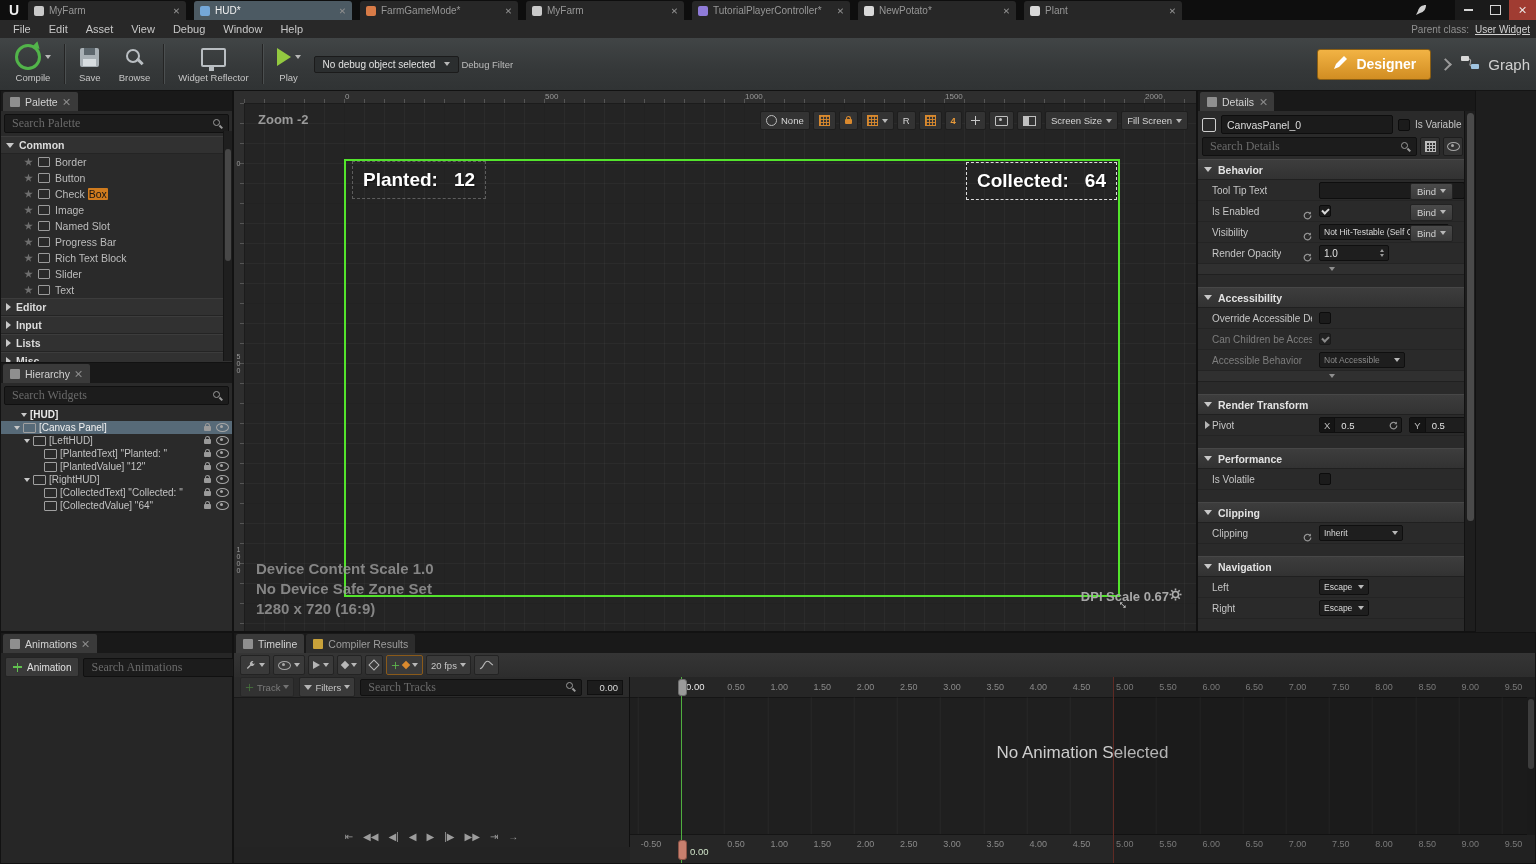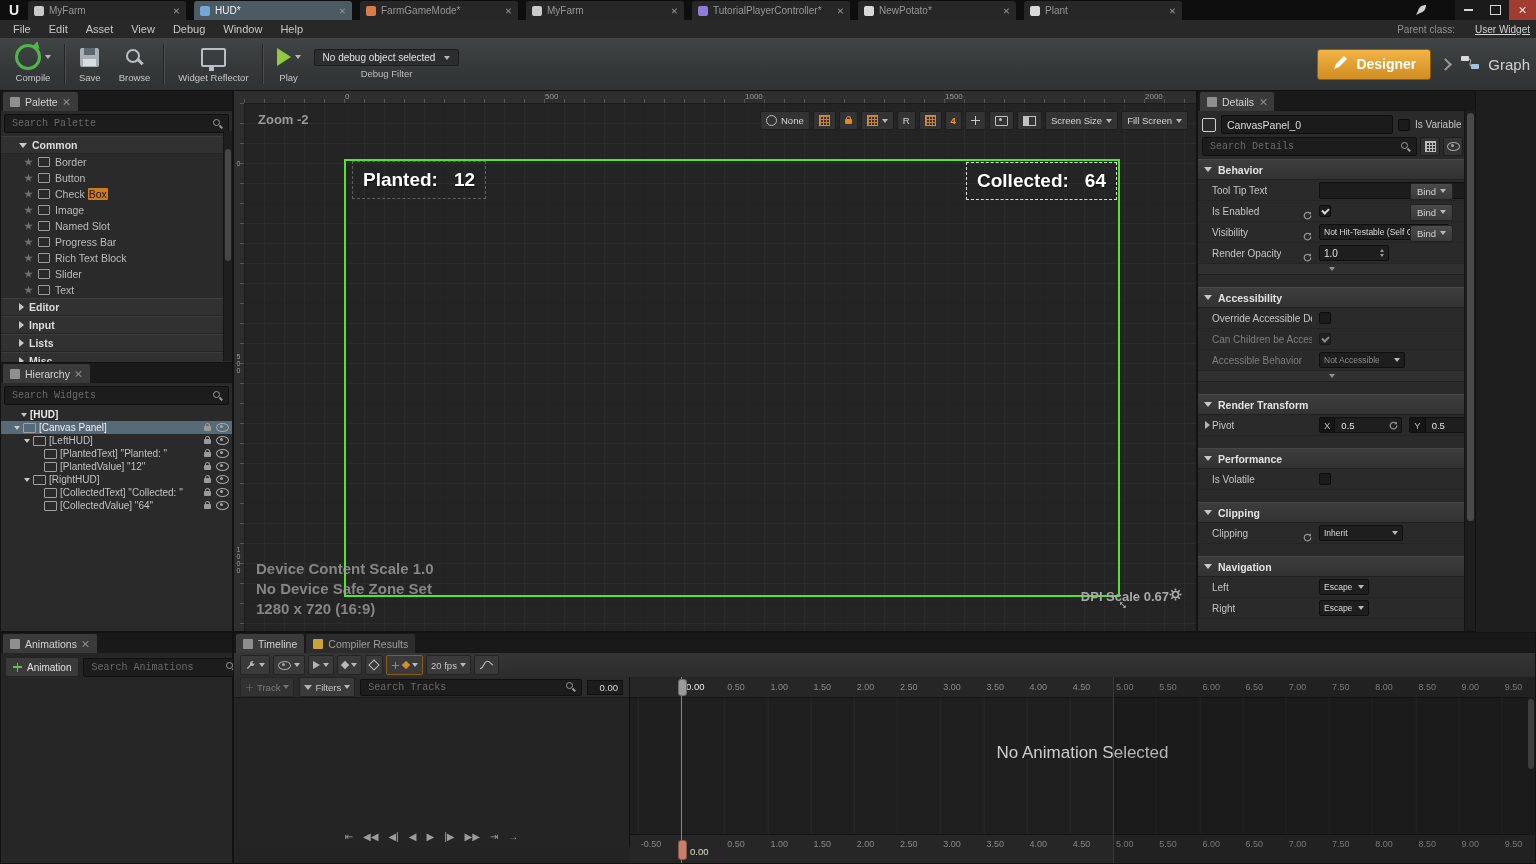--- a/index.html
+++ b/index.html
@@ -20,63 +20,63 @@
   .win-btn.close{background:#a03c32}
   .ic-min{width:9px;height:2px;background:#d6d6d6}
   .ic-max{width:9px;height:8px;border:1px solid #d6d6d6}
   .xx{position:relative;width:8px;height:8px;display:inline-block;flex:none}
   .xx::before,.xx::after{content:"";position:absolute;left:3.5px;top:0;width:1.4px;height:8px;background:#8f8f8f}
   .xx::before{transform:rotate(45deg)}.xx::after{transform:rotate(-45deg)}
   .xx.white::before,.xx.white::after{background:#efefef}
   
   #menubar{position:absolute;top:20px;left:0;width:100%;height:18px;background:#282828;border-bottom:1px solid #181818;display:flex;align-items:center;font-size:11px;padding-left:4px}
   .menu-item{padding:0 9px;height:100%;display:flex;align-items:center;color:#c8c8c8}
-  #parent-class{margin-left:auto;margin-right:10px;font-size:10px;color:#909090;display:flex;gap:20px;align-items:flex-end}
+  #parent-class{margin-left:auto;margin-right:10px;font-size:10px;color:#909090;display:flex;gap:6px;align-items:flex-end}
   #parent-class .pc-val{color:#d2d2d2;text-decoration:underline}
   
   #toolbar{position:absolute;top:38px;left:0;width:100%;height:52px;background:linear-gradient(#414546,#353839 60%,#303334);border-bottom:1px solid #141414;display:flex;align-items:center;padding:0 6px}
   .tbtn{display:flex;flex-direction:column;align-items:center;justify-content:center;gap:3px;height:46px;padding:0 9px;font-size:9.5px;color:#c6c6c6}
   .tb-iconwrap{height:24px;display:flex;align-items:center;justify-content:center;gap:4px}
   .tb-sep{width:0;height:40px;margin:0 4px;border-left:1px solid #242424;border-right:1px solid #4b4f50}
   .caret{width:0;height:0;border-left:3px solid transparent;border-right:3px solid transparent;border-top:4px solid #b8b8b8;display:inline-block;flex:none}
   .ic-compile{width:20px;height:20px;border:3px solid #52b44a;border-radius:50%;position:relative}
   .ic-compile::after{content:"";position:absolute;right:-6px;top:-3px;border:4px solid transparent;border-left:7px solid #52b44a;transform:rotate(45deg)}
   .ic-save{width:19px;height:19px;background:#a8b0b5;border-radius:2px;position:relative}
   .ic-save::before{content:"";position:absolute;left:4px;top:0;width:11px;height:7px;background:#5d676d}
   .ic-save::after{content:"";position:absolute;left:3px;bottom:1px;width:13px;height:7px;background:#d7dde0}
   .ic-browse{width:19px;height:19px;position:relative}
   .ic-browse::before{content:"";position:absolute;left:1px;top:1px;width:10px;height:10px;border:2px solid #b9bec2;border-radius:50%}
   .ic-browse::after{content:"";position:absolute;left:11px;top:12px;width:8px;height:2.5px;background:#b9bec2;transform:rotate(45deg)}
   .ic-reflector{width:21px;height:15px;border:2px solid #b9bec2;border-radius:2px;position:relative}
   .ic-reflector::after{content:"";position:absolute;left:6px;bottom:-6px;width:5px;height:4px;background:#b9bec2}
   .ic-play{width:0;height:0;border-top:9px solid transparent;border-bottom:9px solid transparent;border-left:14px solid #93c940}
-  .debug-group{display:flex;flex-direction:column;align-items:center;gap:2px;margin-left:4px}
+  .debug-group{display:flex;flex-direction:row;align-items:center;gap:2px;margin-left:4px}
   .debug-combo{display:flex;align-items:center;gap:9px;background:#2b2e2f;border:1px solid #1b1b1b;border-radius:2px;padding:2px 8px;font-size:10px;color:#e2e2e2}
   .debug-filter{font-size:9.5px;color:#bdbdbd}
   .mode-group{margin-left:auto;display:flex;align-items:center;gap:10px;padding-right:12px}
   .designer-btn{display:flex;align-items:center;gap:8px;background:linear-gradient(#f2b344,#d18d22);border:1px solid #8a5e14;border-radius:3px;padding:5px 14px;color:#fff;font-size:14px;font-weight:bold}
   .chev{width:7px;height:7px;border-right:2px solid #9a9a9a;border-top:2px solid #9a9a9a;transform:rotate(45deg);flex:none}
   .graph-btn{display:flex;align-items:center;gap:8px;color:#d0d0d0;font-size:15px}
   
   .panel{position:absolute;background:#2a2a2a;border:1px solid #121212;box-sizing:border-box}
   .ptabs{height:20px;background:#191919;display:flex;align-items:flex-end;gap:2px;padding-left:2px}
   .ptab{height:19px;background:#3a3a3a;border-radius:2px 2px 0 0;display:flex;align-items:center;gap:5px;padding:0 7px;font-size:10.5px;color:#d2d2d2}
   .ptab.inactive{background:#2c2c2c;color:#9d9d9d}
   .ptab-ic{width:10px;height:10px;background:#8f8f8f;border-radius:1px;flex:none}
   .searchbar{margin:3px;height:17px;background:#1c1c1c;border:1px solid #101010;border-radius:2px;display:flex;align-items:center;padding:0 5px;gap:5px}
-  .searchbar input{flex:1;background:transparent;border:none;outline:none;color:#cfcfcf;font-size:10px;font-family:Liberation Mono, monospace;min-width:0}
+  .searchbar input{flex:1;background:transparent;border:none;outline:none;color:#cfcfcf;font-size:12px;font-family:Liberation Serif, serif;min-width:0}
   .searchbar input::placeholder{color:#6a6a6a}
   .mag{position:relative;width:11px;height:11px;flex:none}
   .mag::before{content:"";position:absolute;left:0.5px;top:0.5px;width:5px;height:5px;border:1.5px solid #9a9a9a;border-radius:50%}
   .mag::after{content:"";position:absolute;left:7px;top:7.5px;width:4px;height:1.6px;background:#9a9a9a;transform:rotate(45deg)}
   .tri-d{width:0;height:0;border-left:4px solid transparent;border-right:4px solid transparent;border-top:5px solid #c8c8c8;display:inline-block;flex:none}
   .tri-r{width:0;height:0;border-top:4px solid transparent;border-bottom:4px solid transparent;border-left:5px solid #c8c8c8;display:inline-block;flex:none}
   
   #palette{left:0;top:90px;width:233px;height:272px}
-  .tgroup{height:16px;background:#313131;border-top:1px solid #3c3c3c;border-bottom:1px solid #242424;display:flex;align-items:center;gap:5px;padding-left:18px;font-size:10.5px;font-weight:bold;color:#dcdcdc}
+  .tgroup{height:16px;background:#313131;border-top:1px solid #3c3c3c;border-bottom:1px solid #242424;display:flex;align-items:center;gap:5px;padding-left:5px;font-size:10.5px;font-weight:bold;color:#dcdcdc}
   .pitem{height:16px;display:flex;align-items:center;gap:5px;padding-left:23px;font-size:10.5px;color:#bcbcbc}
   .star{width:9px;height:9px;background:#6f6f6f;flex:none;clip-path:polygon(50% 0,61% 35%,98% 35%,68% 57%,79% 91%,50% 70%,21% 91%,32% 57%,2% 35%,39% 35%)}
   .wglyph{width:10px;height:8px;border:1px solid #9a9a9a;border-radius:1px;flex:none}
   .hl{background:#cf7b1e;color:#141414;padding:0 1px;border-radius:1px}
   .pscroll{position:absolute;right:0;top:40px;bottom:0;width:8px;background:#1f1f1f;border-left:1px solid #151515}
   .pthumb{position:absolute;left:1px;right:1px;top:18px;height:112px;background:#474747;border-radius:3px}
   
   #hierarchy{left:0;top:362px;width:233px;height:270px}
   .hrow{height:13px;display:flex;align-items:center;gap:3px;font-size:10px;color:#c2c2c2;padding-right:3px}
   .hrow.bold{font-weight:bold;color:#eaeaea}

